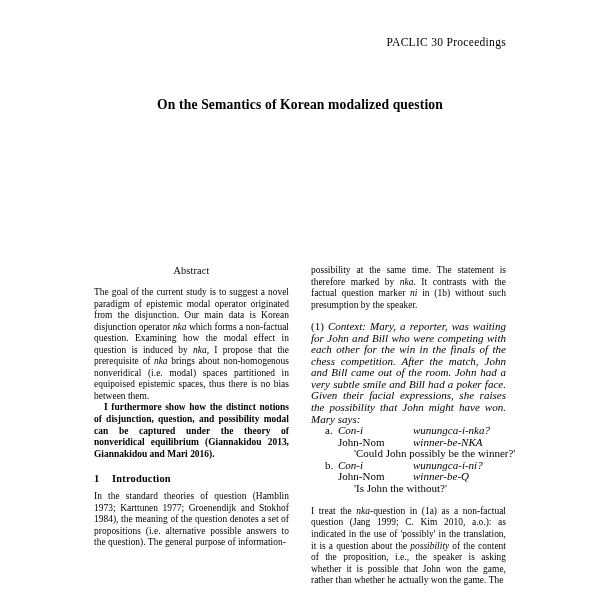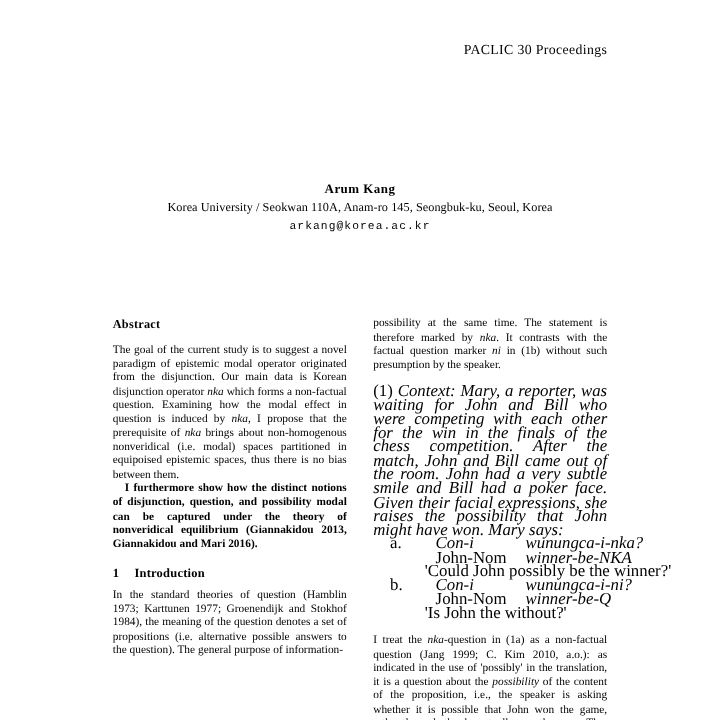--- a/index.html
+++ b/index.html
@@ -84,21 +84,22 @@
     display: flex;
     justify-content: space-between;
   }
   .col {
     width: 195px;
     position: relative;
   }
 
   .abstract-heading {
     font-size: 10.2px;
-    font-weight: bold;
+    font-weight: normal;
+    text-align: center;
     margin: 0 0 11px 0;
     letter-spacing: 0.2px;
   }
 
   p.body-text {
     font-size: 9.45px;
     line-height: 11.55px;
     text-align: justify;
     margin: 0 0 0 0;
     letter-spacing: 0.02px;
@@ -119,21 +120,21 @@
     display: flex;
   }
   .section-heading .secnum {
     width: 18px;
     flex: 0 0 18px;
   }
 
   
   .example {
     margin: 10px 0 0 0;
-    font-size: 14px;
+    font-size: 11px;
     line-height: 11.55px;
   }
   .ex-context {
     text-align: justify;
     font-style: italic;
     letter-spacing: 0.02px;
   }
   .ex-context .exnum {
     font-style: normal;
   }
@@ -148,43 +149,40 @@
     display: flex;
     white-space: nowrap;
   }
   .gloss-label {
     width: 13px;
     flex: 0 0 13px;
   }
   .gloss-a {
     width: 75px;
     flex: 0 0 75px;
-    margin-left: 25px;
   }
   .gloss-b { flex: 1 1 auto; font-style: italic; }
   .ital { font-style: italic; }
   .translation {
     margin-left: 29px;
     white-space: nowrap;
   }
   .spacer-line { height: 11.55px; }
 </style>
 </head>
 <body>
 
 <div class="page">
 
   <div class="running-head">PACLIC 30 Proceedings</div>
 
-
-  <div class="author-block">
-    <div class="author-name">Arum Kang</div>
-    <div class="author-affil">Korea University / Seokwan 110A, Anam-ro 145, Seongbuk-ku, Seoul, Korea</div>
-    <div class="author-email">arkang@korea.ac.kr</div>
+  <div class="title-block">
+    <div class="paper-title">On the Semantics of Korean modalized question</div>
   </div>
+
 
   <div class="columns">
 
     <div class="col">
 
       <div class="abstract-heading">Abstract</div>
 
       <p class="body-text no-indent">The goal of the current study is to suggest a novel paradigm of epistemic modal operator originated from the disjunction. Our main data is Korean disjunction operator <i>nka</i> which forms a non-factual question. Examining how the modal effect in question is induced by <i>nka</i>, I propose that the prerequisite of <i>nka</i> brings about non-homogenous nonveridical (i.e. modal) spaces partitioned in equipoised epistemic spaces, thus there is no bias between them.</p>
       <p class="body-text">I furthermore show how the distinct notions of disjunction, question, and possibility modal can be captured under the theory of nonveridical equilibrium (Giannakidou 2013, Giannakidou and Mari 2016).</p>
 

